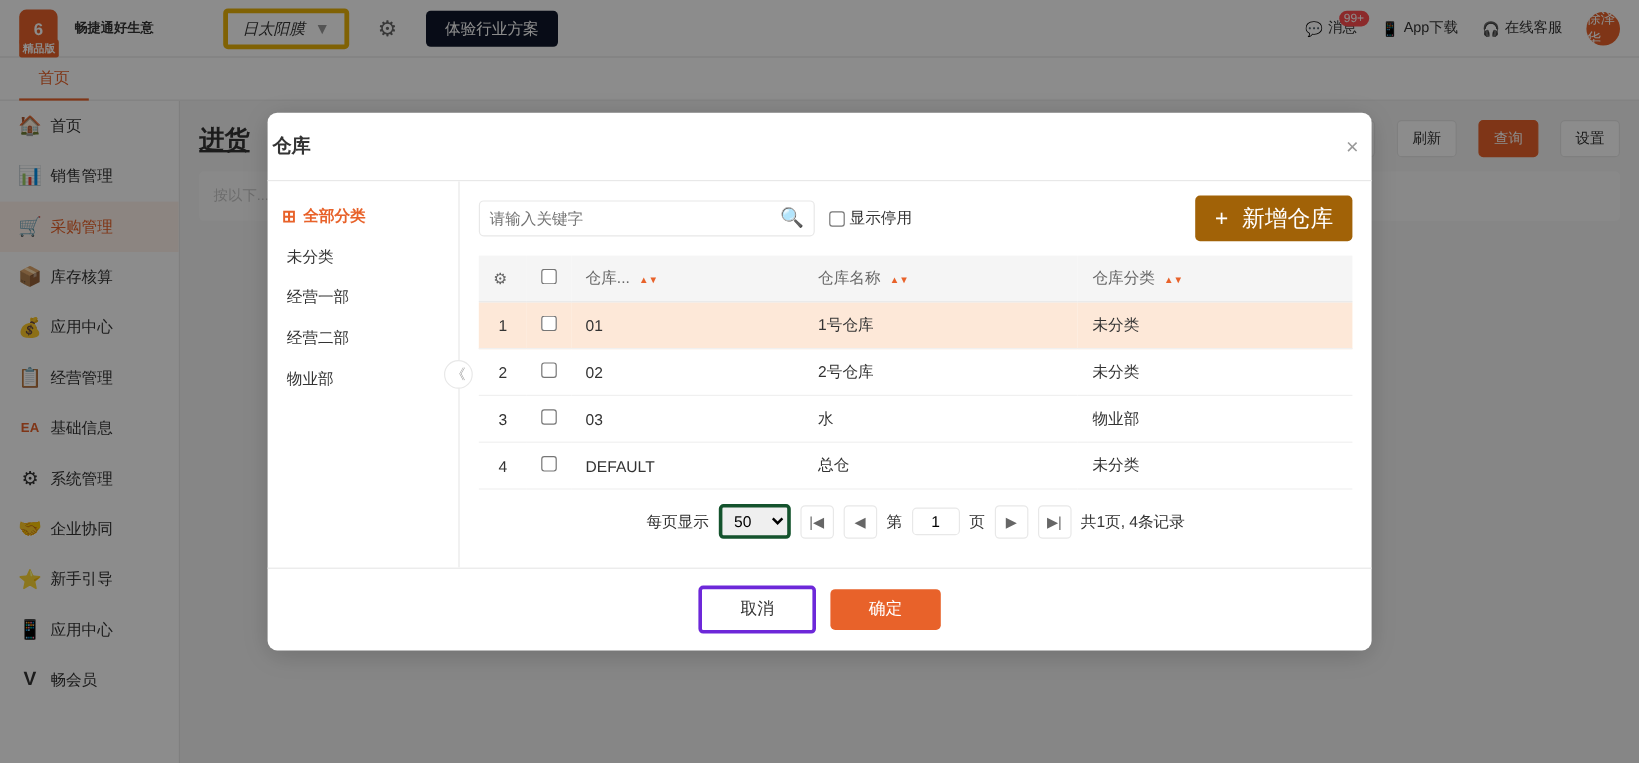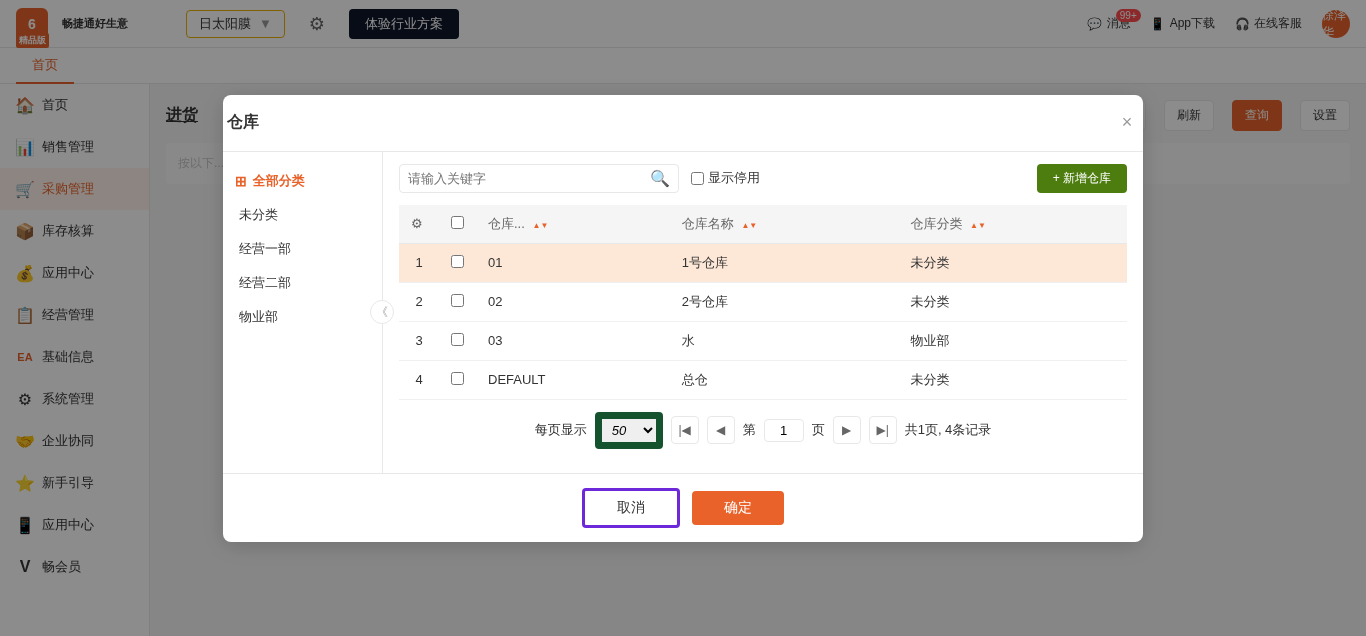--- a/index.html
+++ b/index.html
@@ -40,26 +40,27 @@
       font-size: 9px;
       padding: 1px 3px;
       border-radius: 2px;
       white-space: nowrap;
     }
     .logo-text { font-size: 12px; color: #333; font-weight: bold; }
 
     .store-selector {
       display: flex; align-items: center;
       padding: 4px 12px;
-      border: 1px solid #eab308;
+      border: 4px solid #eab308;
       border-radius: 4px;
       cursor: pointer;
       margin-left: 20px;
       color: #333;
       font-size: 13px;
+      font-style: italic;
     }
     .store-selector .arrow { margin-left: 8px; color: #999; }
 
     .try-btn {
       margin-left: 16px;
       background: #0f172a;
       color: #fff;
       border: none;
       border-radius: 4px;
       padding: 6px 16px;
@@ -162,21 +163,21 @@
       overflow: auto;
       padding: 16px;
       position: relative;
     }
 
     
     .page-title-bar {
       display: flex; align-items: center; justify-content: space-between;
       margin-bottom: 12px;
     }
-    .page-title { font-size: 16px; font-weight: bold; color: #333; text-decoration: underline; }
+    .page-title { font-size: 21px; font-weight: bold; color: #333; text-decoration: underline; }
     .toolbar { display: flex; gap: 18px; }
     .toolbar-btn {
       padding: 6px 12px;
       border: 1px solid #e8e8e8;
       border-radius: 4px;
       background: #fff;
       cursor: pointer;
       font-size: 12px;
       color: #333;
       display: flex; align-items: center; gap: 4px;
@@ -303,28 +304,28 @@
       font-size: 13px; flex: 1;
       color: #999;
     }
     .search-icon { color: #ccc; font-size: 16px; }
     .checkbox-label {
       display: flex; align-items: center; gap: 4px;
       font-size: 13px; color: #333; cursor: pointer;
     }
     .add-btn {
       margin-left: auto;
-      background: #4d7c0f;
+      background: #a16207;
       color: #fff;
       border: none;
       border-radius: 4px;
       padding: 6px 16px;
       cursor: pointer;
-      font-size: 12px;
-      display: flex; align-items: center; gap: 4px;
+      font-size: 19px;
+      display: flex; align-items: center; gap: 4px; font-family: Liberation Mono, monospace;
     }
 
     
     .data-table {
       width: 100%;
       border-collapse: collapse;
       font-size: 13px;
     }
     .data-table th {
       background: #f5f5f5;
@@ -350,26 +351,25 @@
     
     .pagination {
       display: flex; align-items: center; justify-content: center;
       padding: 12px 0;
       gap: 8px;
       font-size: 13px;
       color: #333;
       margin-top: auto;
     }
     .page-size-select {
-      border: 7px solid #14532d;
+      border: 3px solid #14532d;
       border-radius: 4px;
       padding: 3px 6px;
       font-size: 13px;
       outline: none;
-      font-style: italic;
     }
     .page-btn {
       width: 28px; height: 28px;
       border: 1px solid #e8e8e8;
       border-radius: 4px;
       background: #fff;
       cursor: pointer;
       display: flex; align-items: center; justify-content: center;
       font-size: 12px;
       color: #666;

